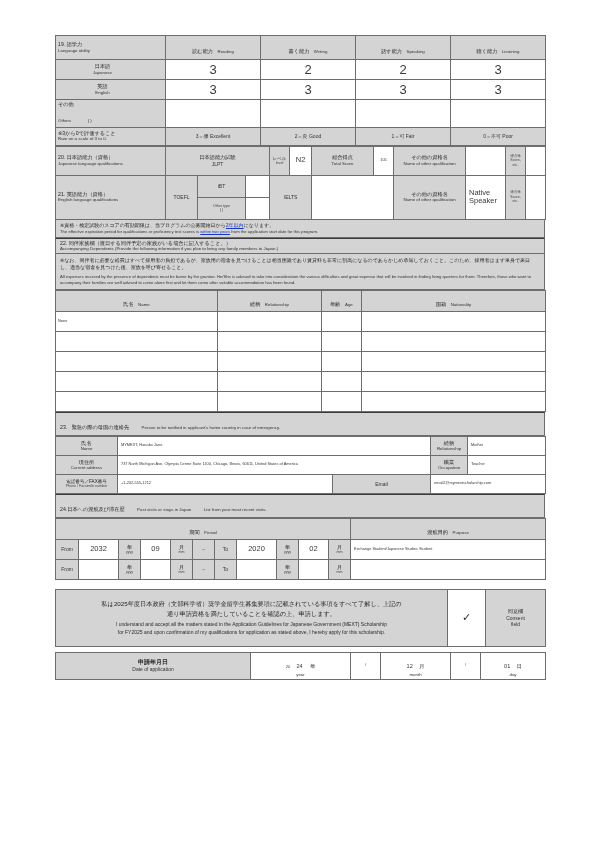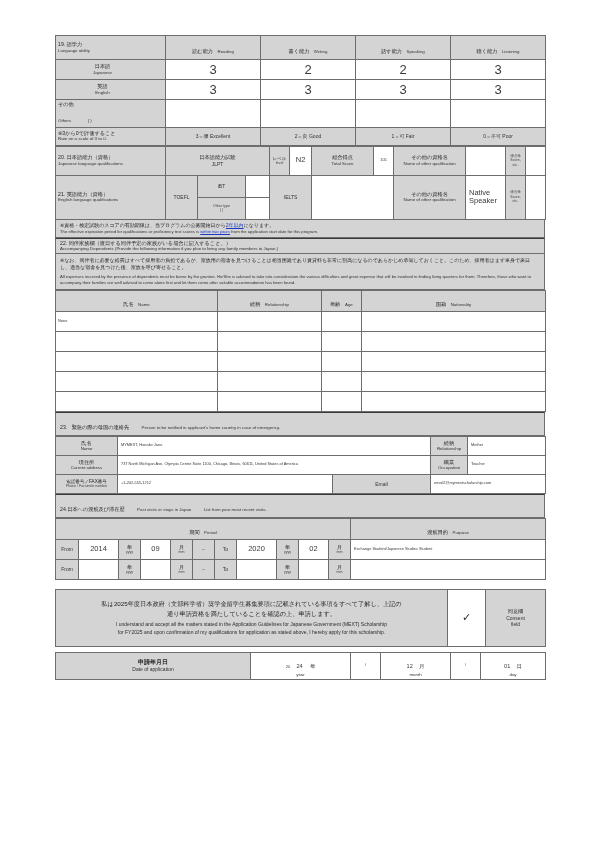--- a/index.html
+++ b/index.html
@@ -394,21 +394,21 @@
         <span class="jp inl">期間</span>
         <span class="en inl">Period</span>
       </td>
       <td class="shade ctr">
         <span class="jp inl">渡航目的</span>
         <span class="en inl">Purpose</span>
       </td>
     </tr>
     <tr>
       <td class="shade ctr en5" style="height:17px">From</td>
-      <td class="white ctr val-mid">2014</td>
+      <td class="white ctr val-mid">2032</td>
       <td class="shade ctr">
         <span class="jp blk">年</span>
         <span class="tiny blk">yyyy</span>
       </td>
       <td class="white ctr val-mid">09</td>
       <td class="shade ctr">
         <span class="jp blk">月</span>
         <span class="tiny blk">mm</span>
       </td>
       <td class="shade ctr en5">～</td>

